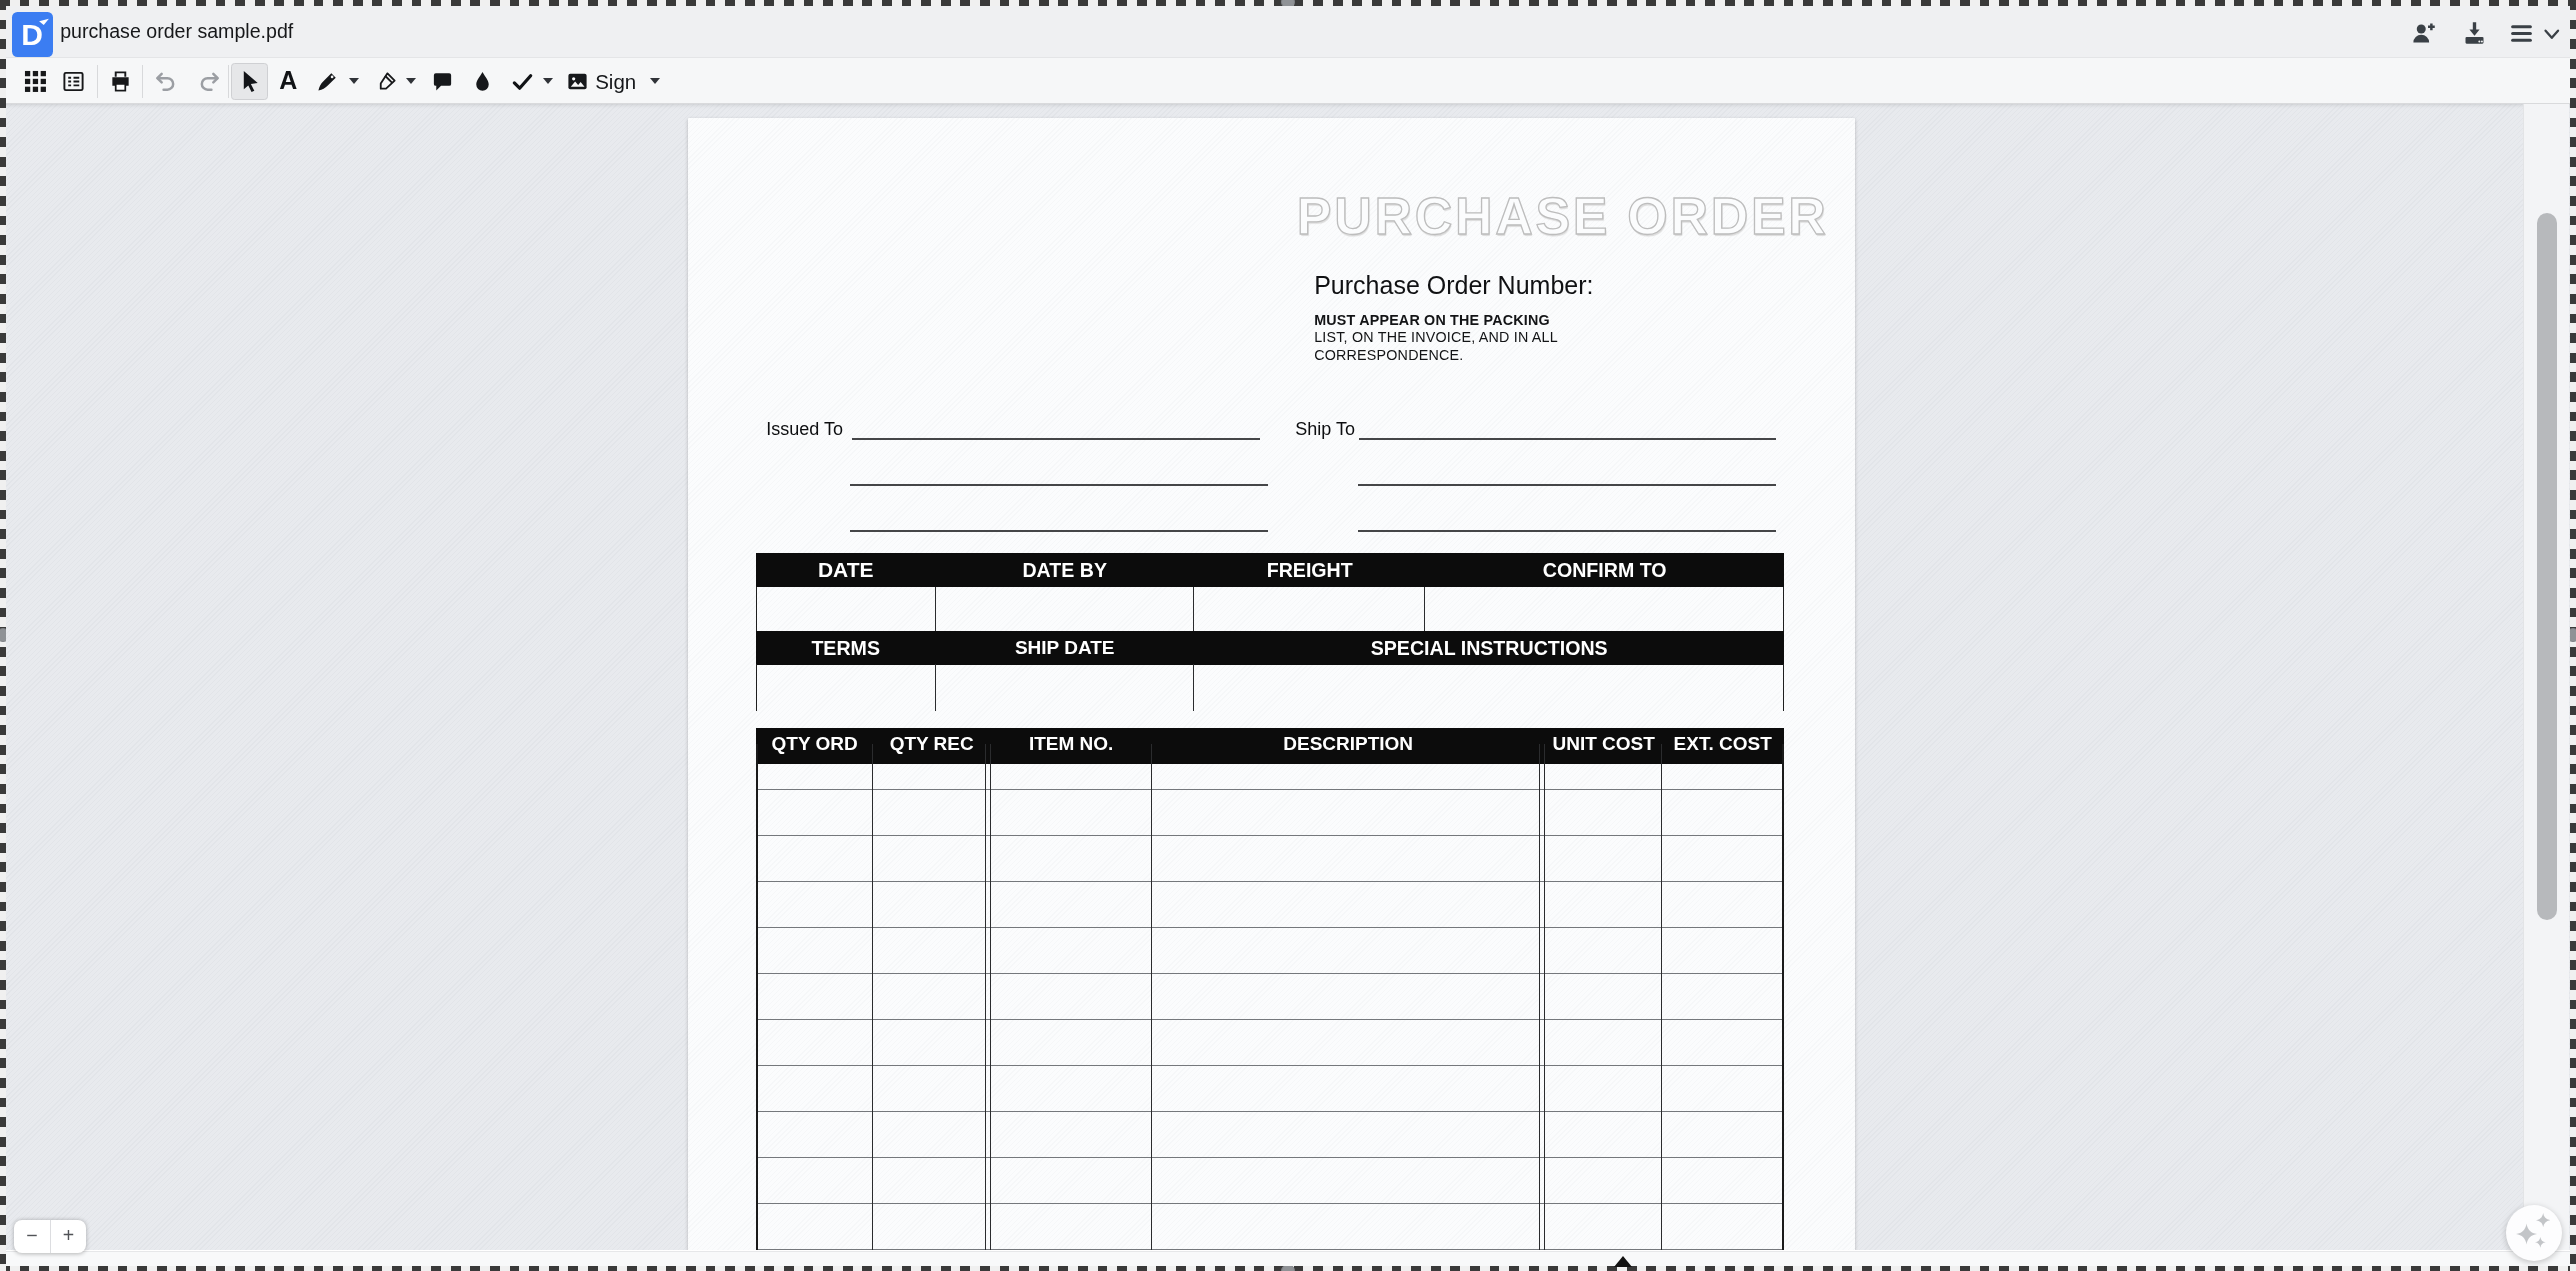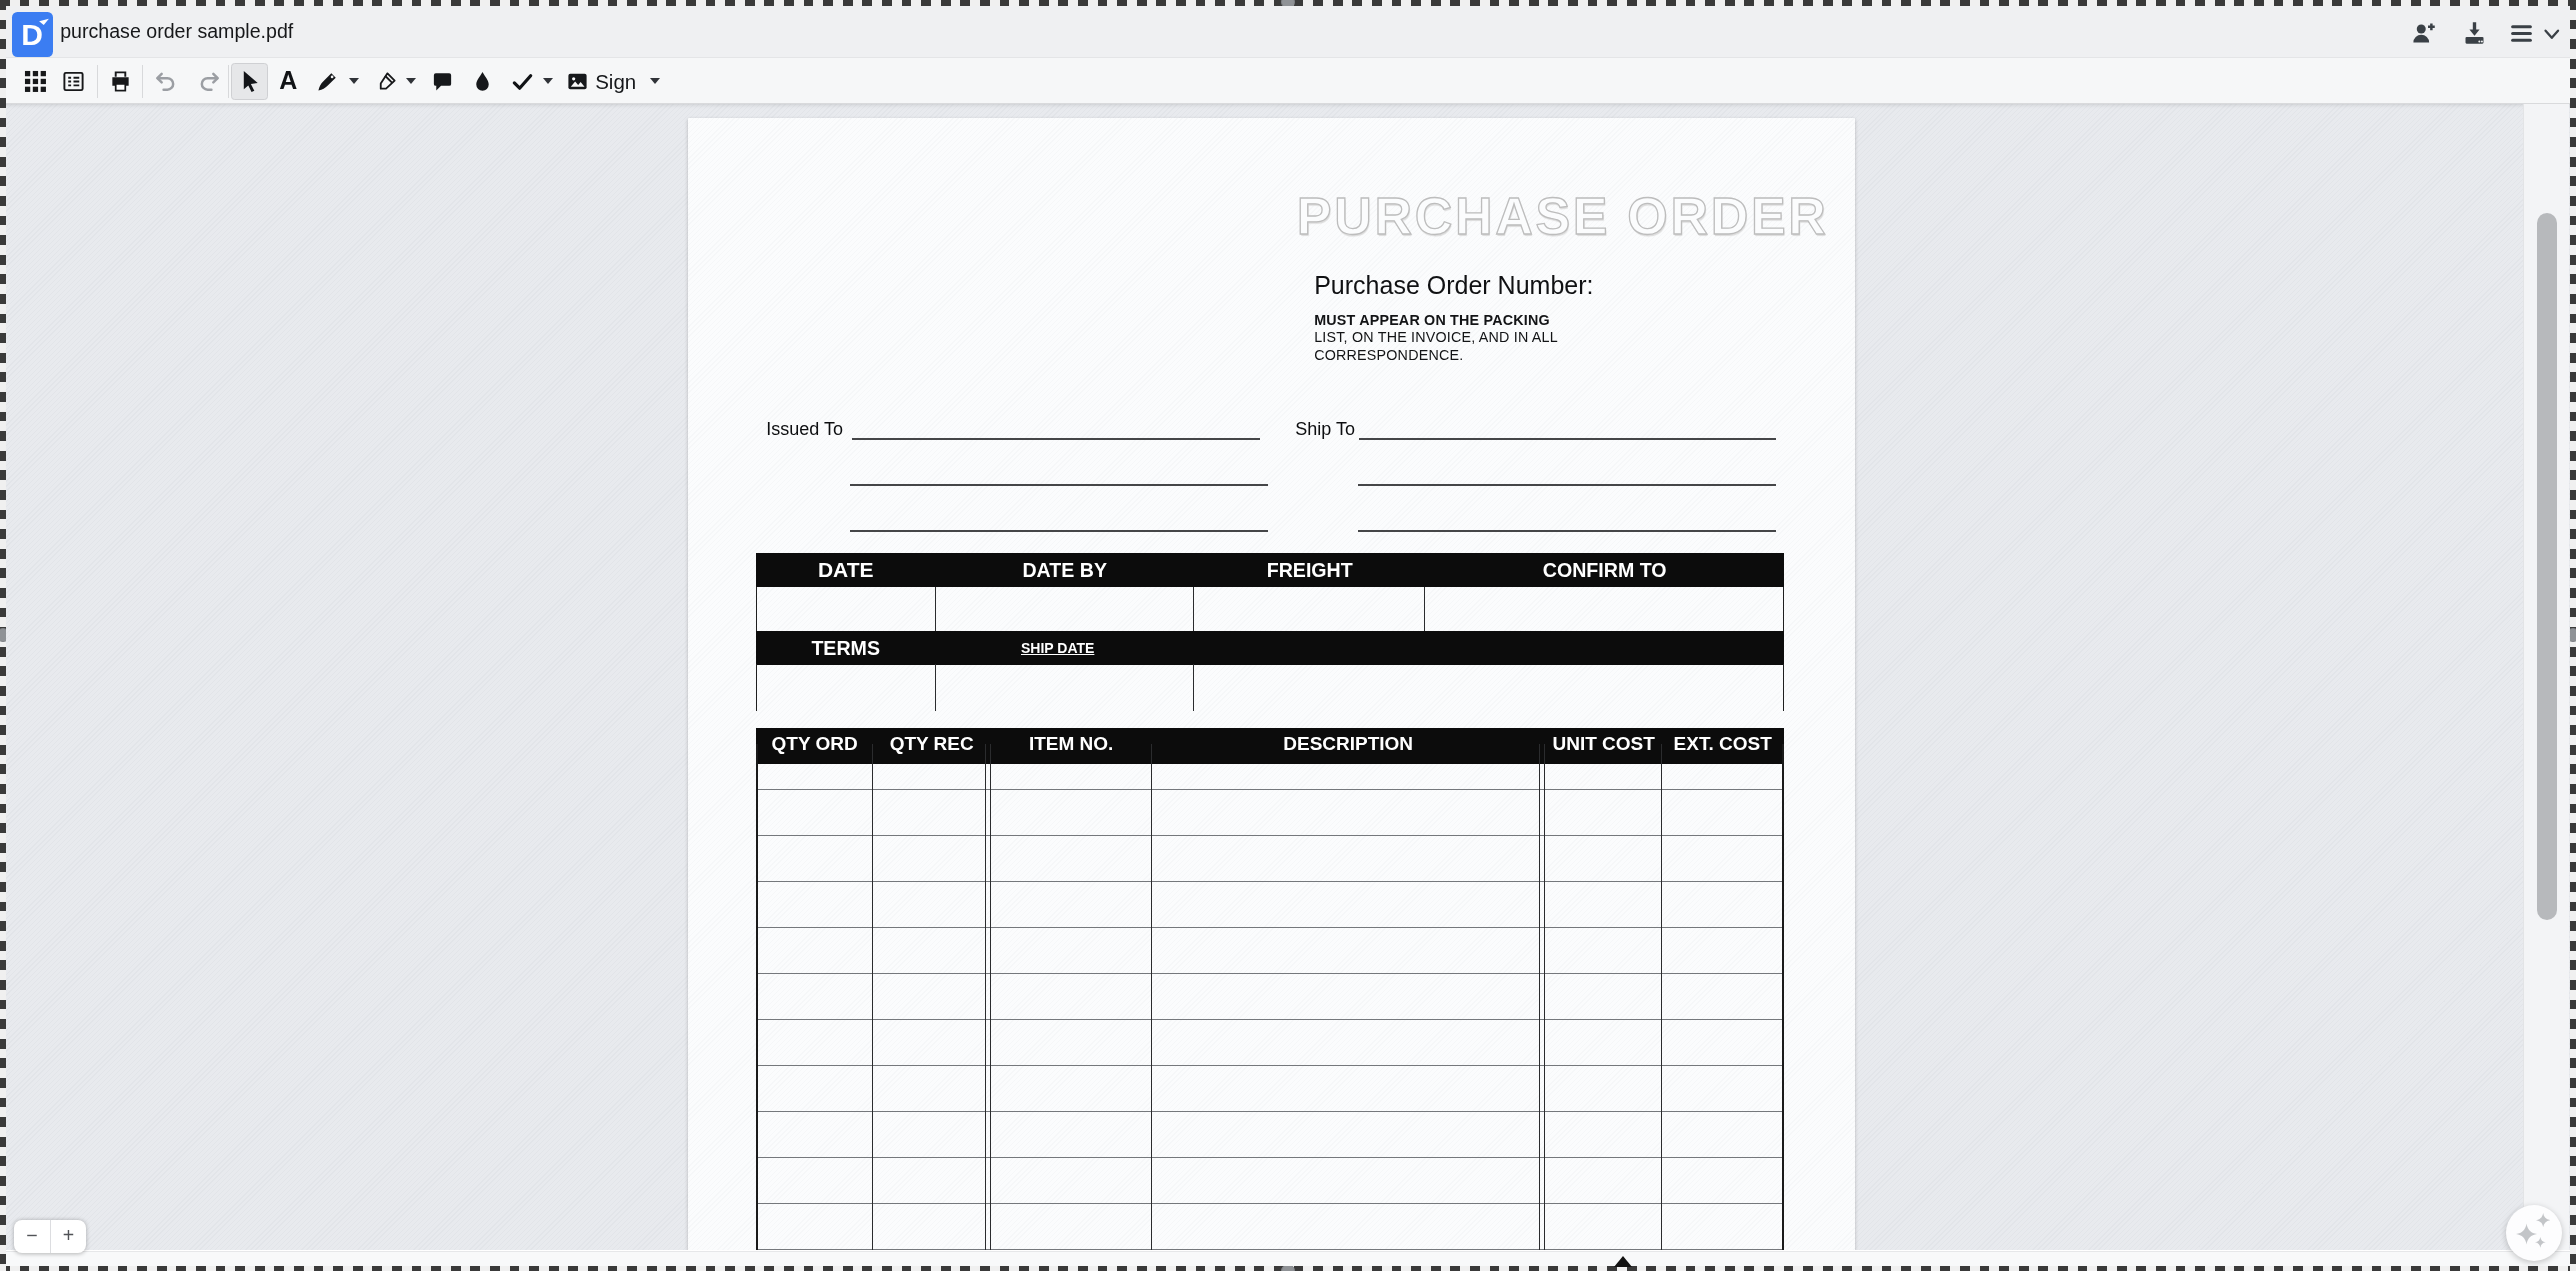--- a/index.html
+++ b/index.html
@@ -267,21 +267,22 @@
           <span class="bar-label" style="left:438px;width:231px;line-height:34px;font-size:19.6px;">FREIGHT</span>
           <span class="bar-label" style="left:669px;width:359px;line-height:34px;font-size:19.6px;">CONFIRM TO</span>
         </div>
         <div class="abs" style="left:0;top:34px;width:1028px;height:44px;border-left:1.8px solid #1f1f1f;border-right:1.8px solid #1f1f1f;">
           <div class="vline" style="left:178px;"></div>
             <div class="vline" style="left:436px;"></div>
             <div class="vline" style="left:667px;"></div>
         </div>
         <div class="abs blackbar" style="left:0;top:78px;width:1028px;height:34px;">
           <span class="bar-label" style="left:0;width:179px;line-height:34px;font-size:19.6px;">TERMS</span>
-          <span class="bar-label" style="left:172px;width:259px;line-height:34px;font-size:14px;text-decoration:underline;">SHIP DATE</span>
+          <span class="bar-label" style="left:179px;width:259px;line-height:34px;font-size:19px;">SHIP DATE</span>
+          <span class="bar-label" style="left:438px;width:590px;line-height:34px;font-size:19.6px;">SPECIAL INSTRUCTIONS</span>
         </div>
         <div class="abs" style="left:0;top:111px;width:1028px;height:47px;border-left:1.8px solid #1f1f1f;border-right:1.8px solid #1f1f1f;">
           <div class="vline" style="left:178px;"></div>
             <div class="vline" style="left:436px;"></div>
         </div>
       </div>
 
       <div class="abs" style="left:68px;top:594px;width:1028px;">
         <div class="abs blackbar" style="left:0;top:16px;width:1028px;height:36px;">
           <span class="bar-label" style="left:0;width:117px;line-height:32px;font-size:19px;">QTY ORD</span>

